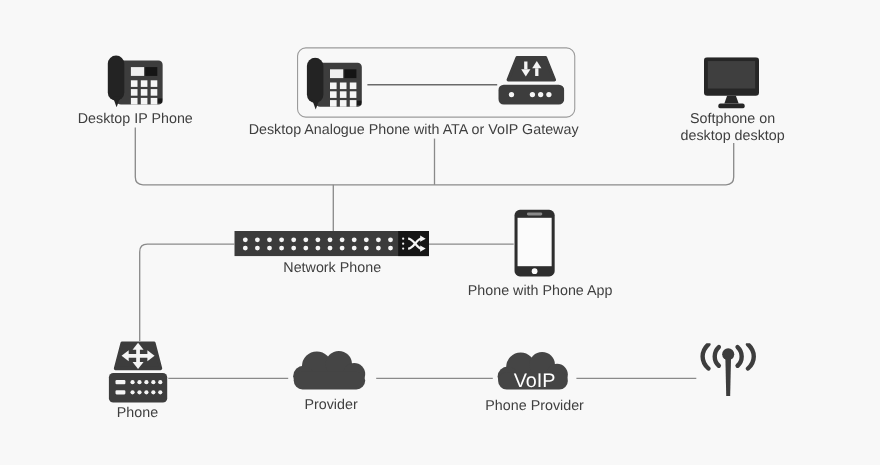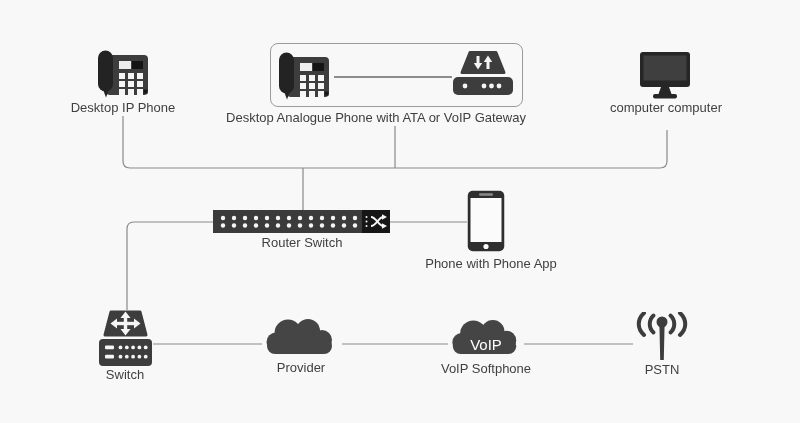--- a/index.html
+++ b/index.html
@@ -26,21 +26,21 @@
     left:270px;top:43px;width:253px;height:64px;
     border:1px solid #9b9b9b;
     border-radius:8px;
     box-sizing:border-box;
     background:transparent;
   }
   #voip-badge{
     position:absolute;
     left:447px;top:336px;width:78px;
     text-align:center;
-    font-size:15px;
+    font-size:18px;
     color:#ffffff;
   }
 </style>
 </head>
 <body>
 
 <div id="canvas">
 
   <svg id="wires" viewBox="0 0 800 423">
     <g fill="none" stroke="#8a8a8a" stroke-width="1.2">
@@ -117,21 +117,22 @@
   </svg>
   <div class="lbl" style="left:376px;top:110px">Desktop Analogue Phone with ATA or VoIP Gateway</div>
 
   <svg class="icon" style="left:640px;top:52px" width="50" height="47" viewBox="0 0 50 47">
     <rect x="0" y="0" width="50" height="35" rx="3" fill="#262626"></rect>
     <rect x="3.5" y="3.5" width="43" height="25" fill="#3f3f3f"></rect>
     <path d="M21 35 L29 35 L31.5 42 L18.5 42 Z" fill="#262626"></path>
     <rect x="13" y="42" width="24" height="4.5" rx="2" fill="#262626"></rect>
   </svg>
   <div class="lbl" style="left:666px;top:100px">
-    <div>computer computer</div>
+    <div>Softphone on</div>
+    <div>desktop desktop</div>
   </div>
 
   <svg class="icon" style="left:213px;top:210px" width="177" height="23" viewBox="0 0 177 23">
     <rect x="0" y="0" width="177" height="23" fill="#3b3b3b"></rect>
     <rect x="149" y="0" width="28" height="23" fill="#161616"></rect>
     <g fill="#f5f5f5">
       <circle cx="10" cy="8" r="2.2"></circle>
         <circle cx="21" cy="8" r="2.2"></circle>
         <circle cx="32" cy="8" r="2.2"></circle>
         <circle cx="43" cy="8" r="2.2"></circle>
@@ -163,21 +164,21 @@
     </g>
     <g stroke="#f5f5f5" stroke-width="2" fill="none">
       <path d="M158 7 C163 7 166 16 170 16"></path>
       <path d="M158 16 C163 16 166 7 170 7"></path>
     </g>
     <g fill="#f5f5f5">
       <path d="M169 13.2 L174 16 L169 18.8 Z"></path>
       <path d="M169 4.2 L174 7 L169 9.8 Z"></path>
     </g>
   </svg>
-  <div class="lbl" style="left:302px;top:235px">Router Switch</div>
+  <div class="lbl" style="left:302px;top:235px">Network Phone</div>
 
   <svg class="icon" style="left:467px;top:190px" width="38" height="62" viewBox="0 0 38 62">
     <rect x="0.75" y="0.75" width="36.5" height="60.5" rx="5" fill="#2e2e2e"></rect>
     <rect x="3.5" y="8" width="31" height="44" fill="#fbfbfb"></rect>
     <rect x="12" y="3.2" width="14" height="2.6" rx="1.3" fill="#8a8a8a"></rect>
     <circle cx="19" cy="56.5" r="2.6" fill="#fbfbfb"></circle>
   </svg>
   <div class="lbl" style="left:491px;top:256px">Phone with Phone App</div>
 
   <svg class="icon" style="left:98px;top:310px" width="55" height="57" viewBox="0 0 55 57">
@@ -201,21 +202,21 @@
         <circle cx="41.4" cy="37.4" r="1.9"></circle>
         <circle cx="47.7" cy="37.4" r="1.9"></circle>
       <rect x="7" y="44.8" width="9" height="3.8" rx="1"></rect>
       <circle cx="22.5" cy="46.7" r="1.9"></circle>
         <circle cx="28.8" cy="46.7" r="1.9"></circle>
         <circle cx="35.1" cy="46.7" r="1.9"></circle>
         <circle cx="41.4" cy="46.7" r="1.9"></circle>
         <circle cx="47.7" cy="46.7" r="1.9"></circle>
     </g>
   </svg>
-  <div class="lbl" style="left:125px;top:367px">Switch</div>
+  <div class="lbl" style="left:125px;top:367px">Phone</div>
 
   <svg class="icon" style="left:261px;top:316px" width="80" height="42" viewBox="0 0 80 42">
     <g fill="#454545">
       <circle cx="27" cy="17" r="13.5"></circle>
       <circle cx="47" cy="15" r="12"></circle>
       <circle cx="61" cy="24" r="10"></circle>
       <circle cx="15" cy="26" r="9.5"></circle>
       <rect x="6" y="22" width="65" height="16" rx="8"></rect>
     </g>
   </svg>
@@ -224,29 +225,28 @@
   <svg class="icon" style="left:447px;top:316px" width="78" height="43" viewBox="0 0 80 42">
     <g fill="#454545">
       <circle cx="27" cy="17" r="13.5"></circle>
       <circle cx="47" cy="15" r="12"></circle>
       <circle cx="61" cy="24" r="10"></circle>
       <circle cx="15" cy="26" r="9.5"></circle>
       <rect x="6" y="22" width="65" height="16" rx="8"></rect>
     </g>
   </svg>
   <div id="voip-badge">VoIP</div>
-  <div class="lbl" style="left:486px;top:361px">VoIP Softphone</div>
+  <div class="lbl" style="left:486px;top:361px">Phone Provider</div>
 
   <svg class="icon" style="left:633px;top:312px" width="58" height="48" viewBox="0 0 58 48">
     <circle cx="29" cy="10" r="5.5" fill="#3d3d3d"></circle>
     <path d="M26.4 12 H31.6 L30.8 48 H27.2 Z" fill="#3d3d3d"></path>
     <g stroke="#3d3d3d" stroke-width="4" fill="none" stroke-linecap="round">
       <path d="M20.5 3.5 C15.5 8 15.5 16 20.5 20.5"></path>
       <path d="M11 1 C4 7.5 4 16.5 11 23"></path>
       <path d="M37.5 3.5 C42.5 8 42.5 16 37.5 20.5"></path>
       <path d="M47 1 C54 7.5 54 16.5 47 23"></path>
     </g>
   </svg>
   <div class="lbl" style="left:662px;top:362px">
-    <div>PSTN</div>
   </div>
 
 </div>
 
 </body></html>

